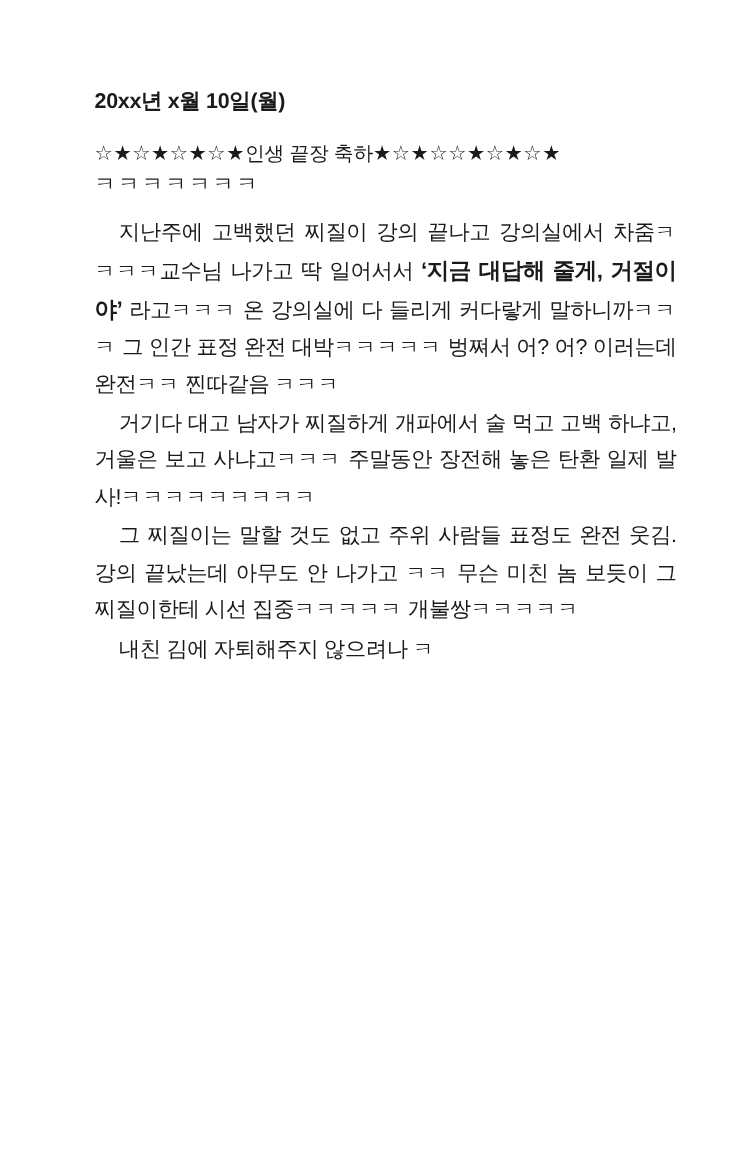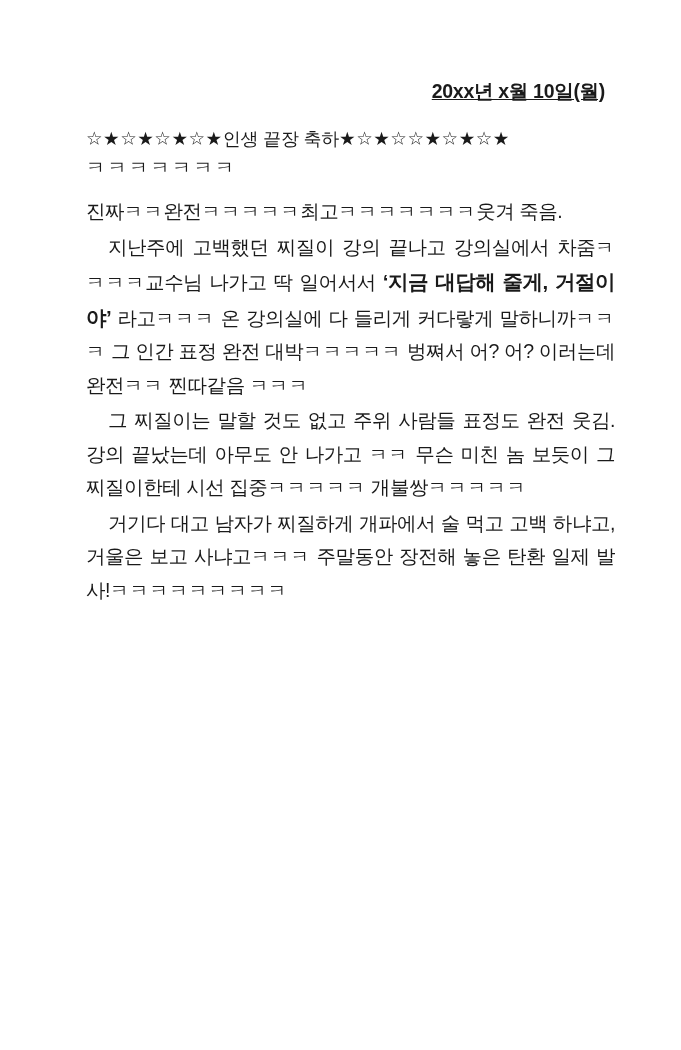--- a/index.html
+++ b/index.html
@@ -17,27 +17,26 @@
   }
   .page {
     position: absolute;
     left: 0; top: 0;
     width: 681px;
     height: 1050px;
     box-sizing: border-box;
     padding: 78px 66px 40px 86px;
   }
   .date-line {
-    text-align: right;
+    text-align: left;
     font-size: 19.5px;
     font-weight: bold;
     letter-spacing: -0.3px;
     margin: 0 10px 22px 0;
     font-family: "Liberation Sans", "DejaVu Sans", sans-serif;
-    text-decoration: underline;
   }
   .star-line {
     font-size: 18.5px;
     letter-spacing: 0.5px;
     margin: 0 0 4px 0;
     white-space: nowrap;
     font-family: "DejaVu Sans", sans-serif;
   }
   .star-line .title {
     font-family: "Liberation Sans", "DejaVu Sans", sans-serif;
@@ -83,19 +82,19 @@
 
   <div class="star-line">
     <span>☆★☆★☆★☆★</span><span class="title">인생 끝장 축하</span><span>★☆★☆☆★☆★☆★</span>
   </div>
 
   <div class="laugh-only">ㅋㅋㅋㅋㅋㅋㅋ</div>
 
   <div class="spacer"></div>
 
   <div id="paragraphs">
-      <p class="body"><span>진짜</span><span class="kkk">ㅋㅋ</span><span>완전</span><span class="kkk">ㅋㅋㅋㅋㅋ</span><span>최고</span><span class="kkk">ㅋㅋㅋㅋㅋㅋㅋ</span><span>웃겨 죽음.</span></p>
       <p class="body indent"><span>지난주에 고백했던 찌질이 강의 끝나고 강의실에서 차줌</span><span class="kkk">ㅋㅋㅋㅋ</span><span>교수님 나가고 딱 일어서서 </span><span class="shout">‘지금 대답해 줄게, 거절이야’</span><span> 라고</span><span class="kkk">ㅋㅋㅋ</span><span> 온 강의실에 다 들리게 커다랗게 말하니까</span><span class="kkk">ㅋㅋㅋ</span><span> 그 인간 표정 완전 대박</span><span class="kkk">ㅋㅋㅋㅋㅋ</span><span> 벙쪄서 어? 어? 이러는데 완전</span><span class="kkk">ㅋㅋ</span><span> 찐따같음 </span><span class="kkk">ㅋㅋㅋ</span></p>
+      <p class="body indent"><span>거기다 대고 남자가 찌질하게 개파에서 술 먹고 고백 하냐고, 거울은 보고 사냐고</span><span class="kkk">ㅋㅋㅋ</span><span> 주말동안 장전해 놓은 탄환 일제 발사!</span><span class="kkk">ㅋㅋㅋㅋㅋㅋㅋㅋㅋ</span></p>
       <p class="body indent"><span>그 찌질이는 말할 것도 없고 주위 사람들 표정도 완전 웃김. 강의 끝났는데 아무도 안 나가고 </span><span class="kkk">ㅋㅋ</span><span> 무슨 미친 놈 보듯이 그 찌질이한테 시선 집중</span><span class="kkk">ㅋㅋㅋㅋㅋ</span><span> 개불쌍</span><span class="kkk">ㅋㅋㅋㅋㅋ</span></p>
-      <p class="body indent"><span>거기다 대고 남자가 찌질하게 개파에서 술 먹고 고백 하냐고, 거울은 보고 사냐고</span><span class="kkk">ㅋㅋㅋ</span><span> 주말동안 장전해 놓은 탄환 일제 발사!</span><span class="kkk">ㅋㅋㅋㅋㅋㅋㅋㅋㅋ</span></p>
+      <p class="body indent"><span>내친 김에 자퇴해주지 않으려나 </span><span class="kkk">ㅋ</span></p>
     </div>
 
 </div>
 
 </body></html>

